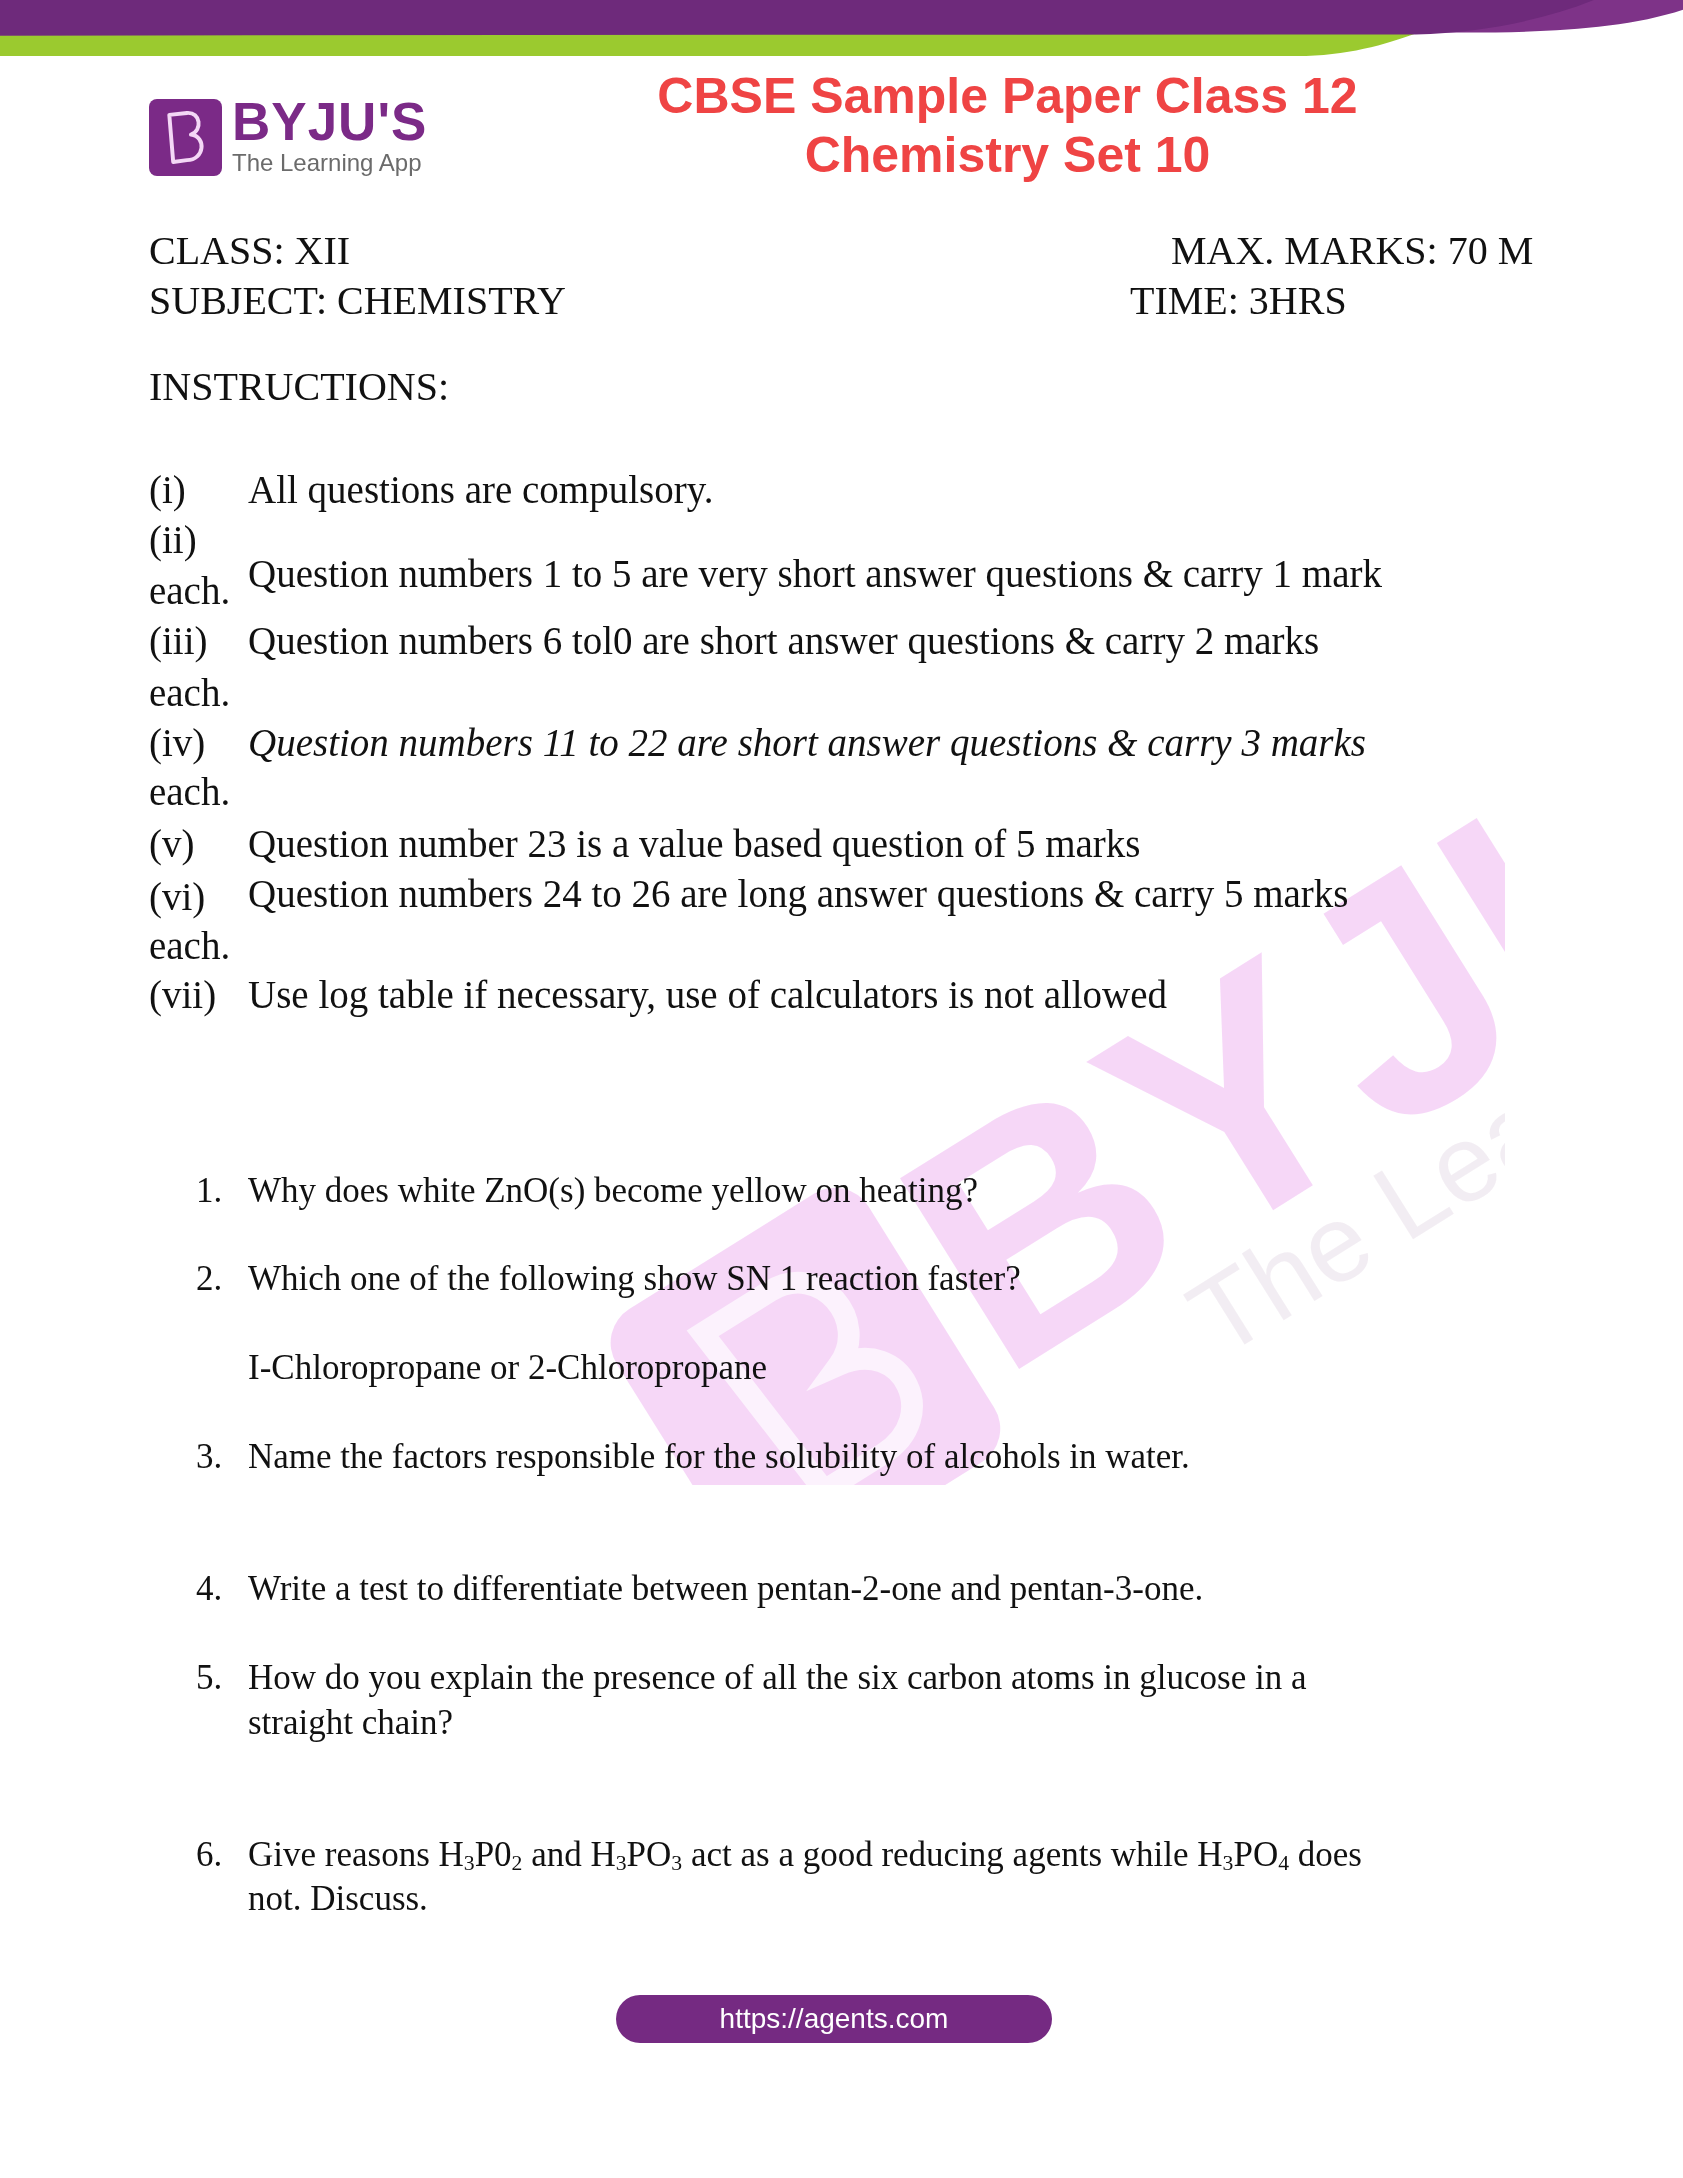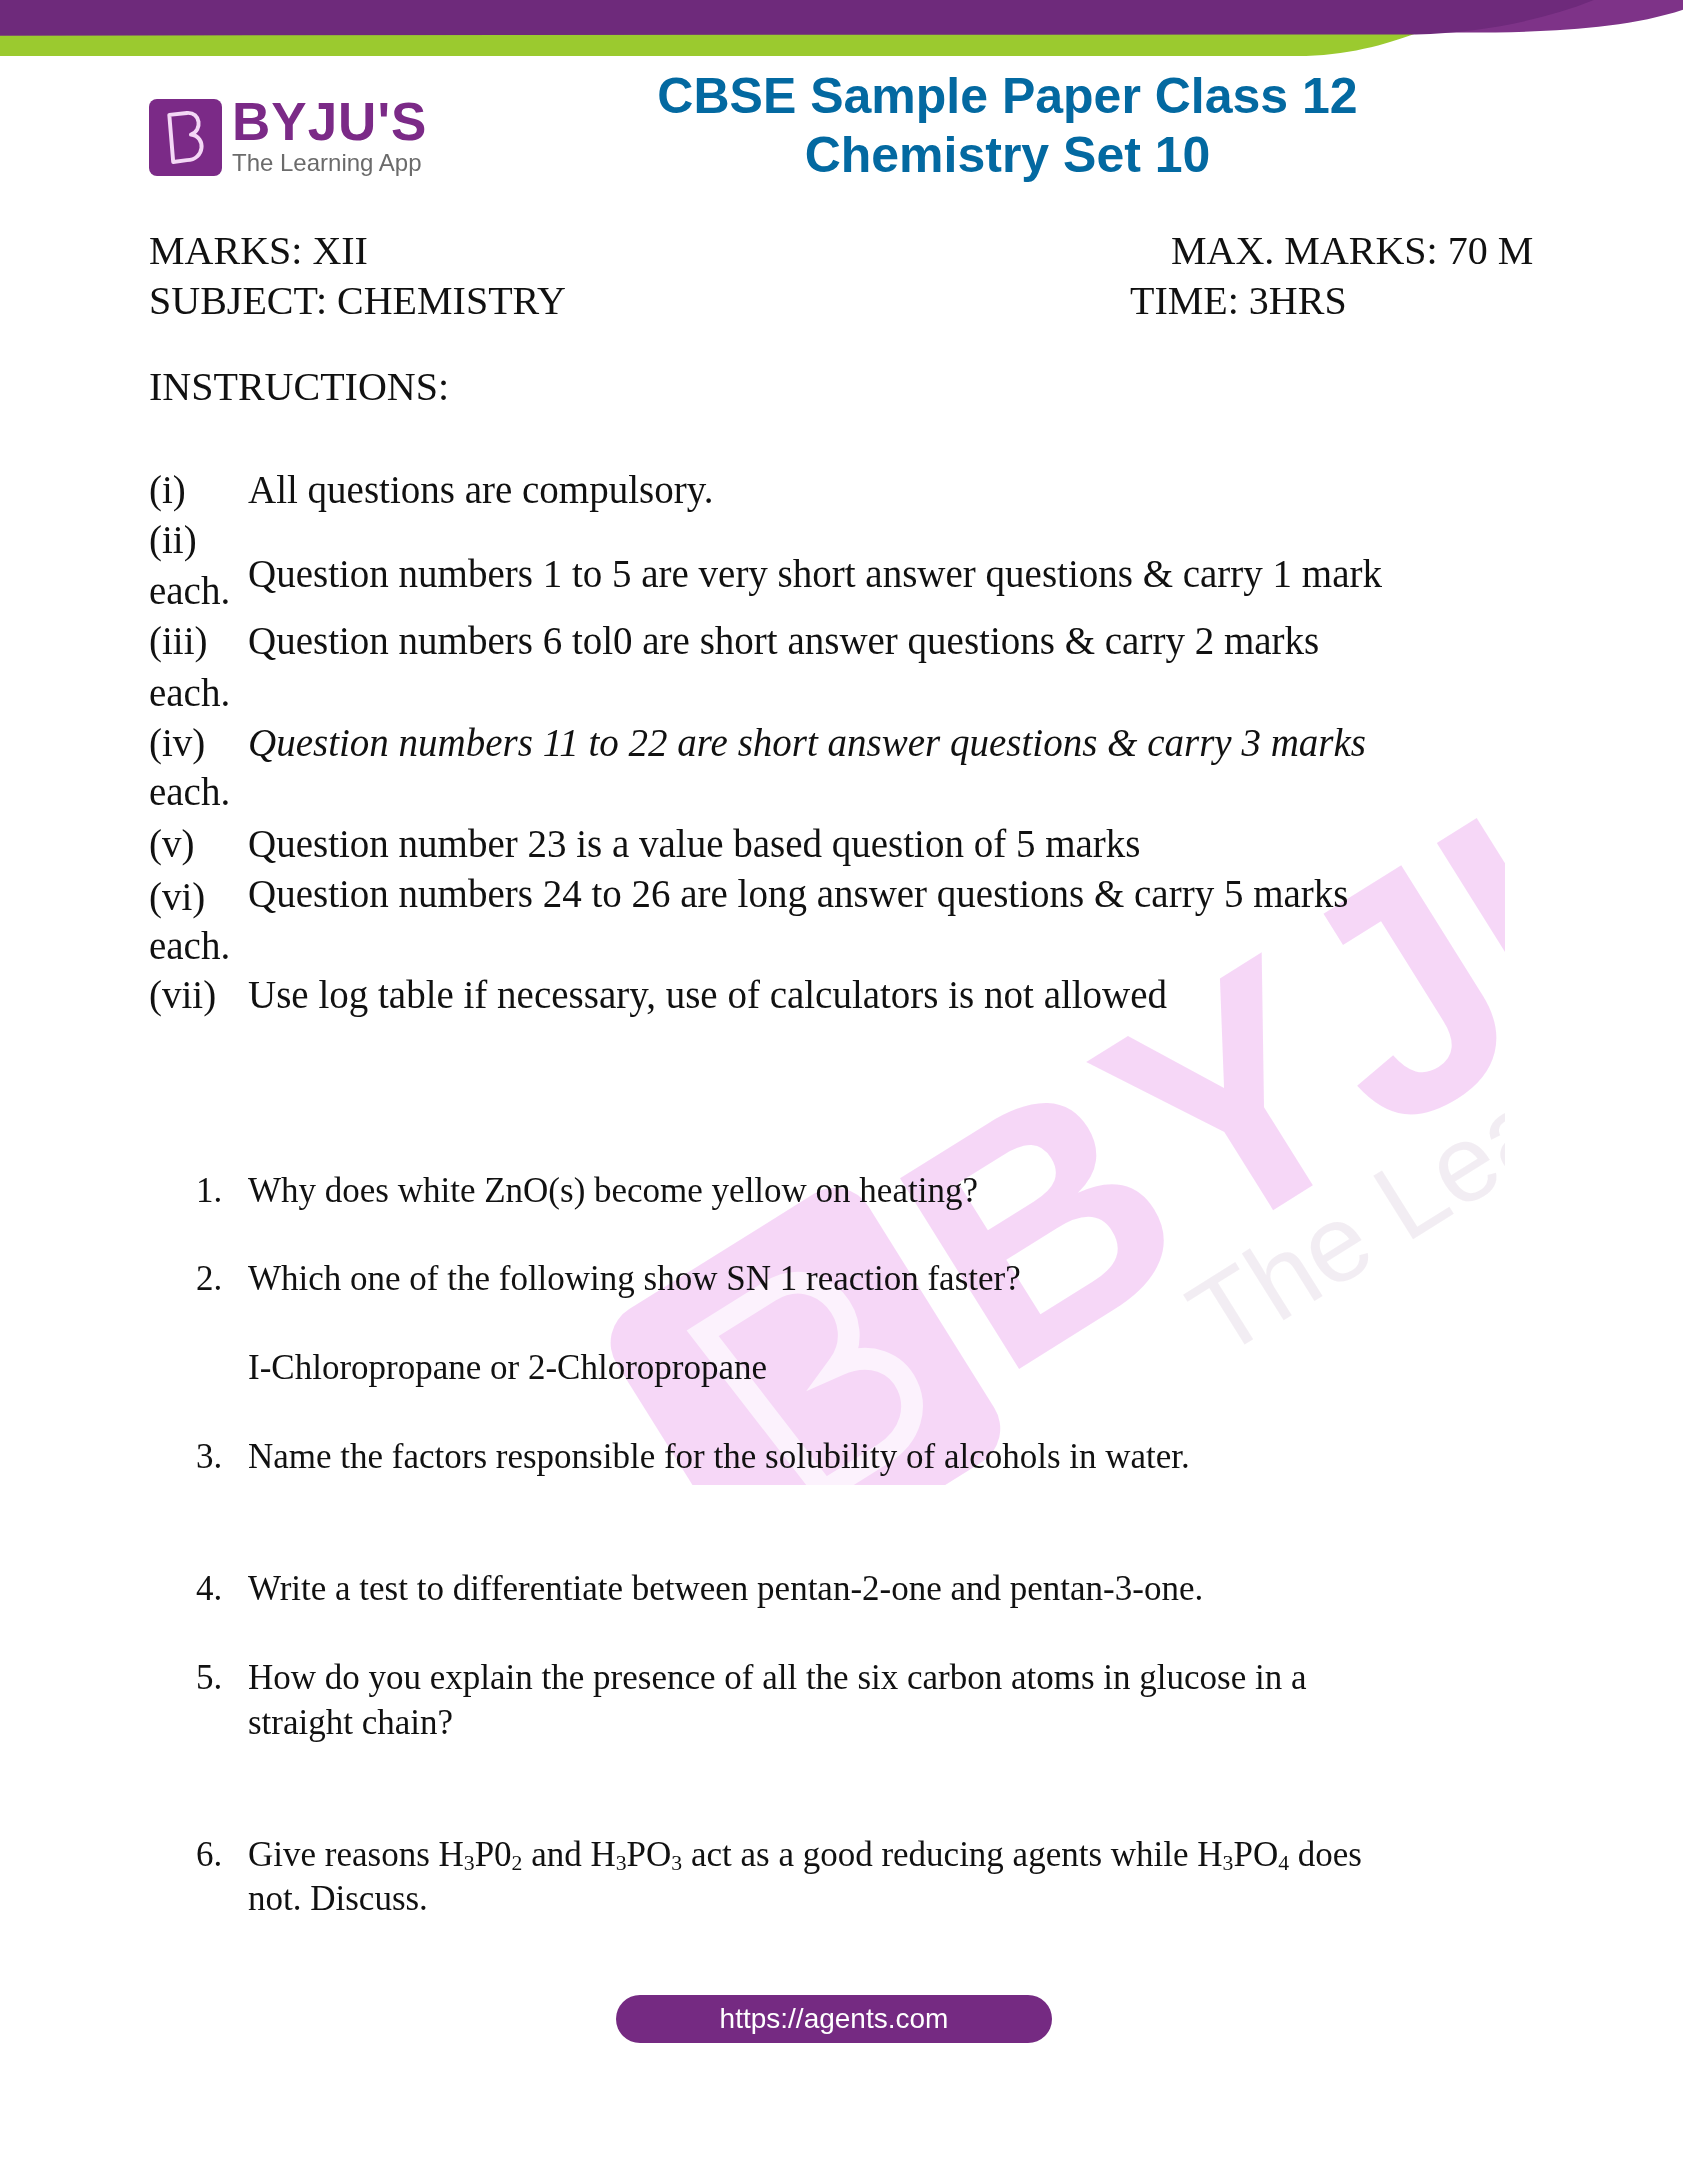--- a/index.html
+++ b/index.html
@@ -9,21 +9,21 @@
     font-family:"Liberation Serif", serif;
   }
   .top-band { position:absolute; left:0; top:0; width:1683px; height:59px; }
   .watermark { position:absolute; left:515px; top:634px; width:990px; height:851px; pointer-events:none; }
   .logo { position:absolute; left:149px; top:97px; display:flex; align-items:center; }
   .logo-box { width:73px; height:77px; background:#7b2a87; border-radius:8px; display:flex; align-items:center; justify-content:center; }
   .logo-text { margin-left:10px; display:flex; flex-direction:column; }
   .logo-name { font-family:"Liberation Sans", sans-serif; font-weight:bold; font-size:53px; color:#7b2a87; line-height:50px; letter-spacing:1px; }
   .logo-tag { font-family:"Liberation Sans", sans-serif; font-size:24px; color:#6b6b6b; line-height:28px; margin-top:2px; }
   .title { position:absolute; left:594px; top:67px; width:827px; text-align:center;
-    font-family:"Liberation Sans", sans-serif; font-weight:bold; font-size:50px; line-height:59px; color:#0369a1; }
+    font-family:"Liberation Sans", sans-serif; font-weight:bold; font-size:50px; line-height:59px; color:#ef4444; }
   .meta { position:absolute; font-size:40px; line-height:50px; }
   .t { position:absolute; font-size:39px; line-height:46px; white-space:nowrap; }
   .q { position:absolute; font-size:35px; line-height:46px; white-space:nowrap; }
   sub { font-size:0.62em; vertical-align:-0.18em; line-height:0; }
   .footer-pill { position:absolute; left:616px; top:1995px; width:436px; height:48px; background:#752a82; border-radius:24px;
     display:flex; align-items:center; justify-content:center; }
   .footer-url { font-family:"Liberation Sans", sans-serif; font-size:28px; color:#fff; }
 </style>
 </head>
 <body>
@@ -53,21 +53,21 @@
     <span class="logo-name">BYJU'S</span>
     <span class="logo-tag">The Learning App</span>
   </div>
 </div>
 
 <div class="title">
   <div>CBSE Sample Paper Class 12</div>
   <div>Chemistry Set 10</div>
 </div>
 
-<div class="meta" style="left:149px; top:226px;">MARKS: XII</div>
+<div class="meta" style="left:149px; top:226px;">CLASS: XII</div>
 <div class="meta" style="left:149px; top:276px;">SUBJECT: CHEMISTRY</div>
 <div class="meta" style="left:1127px; top:226px;margin-left:44px;">MAX. MARKS: 70 M</div>
 <div class="meta" style="left:1130px; top:276px;">TIME: 3HRS</div>
 
 <div class="meta" style="left:149px; top:362px;">INSTRUCTIONS:</div>
 
 <div>
   <div class="t" style="left:149px; top:467px;">(i)</div>
   <div class="t" style="left:248px; top:467px;">All questions are compulsory.</div>
 

